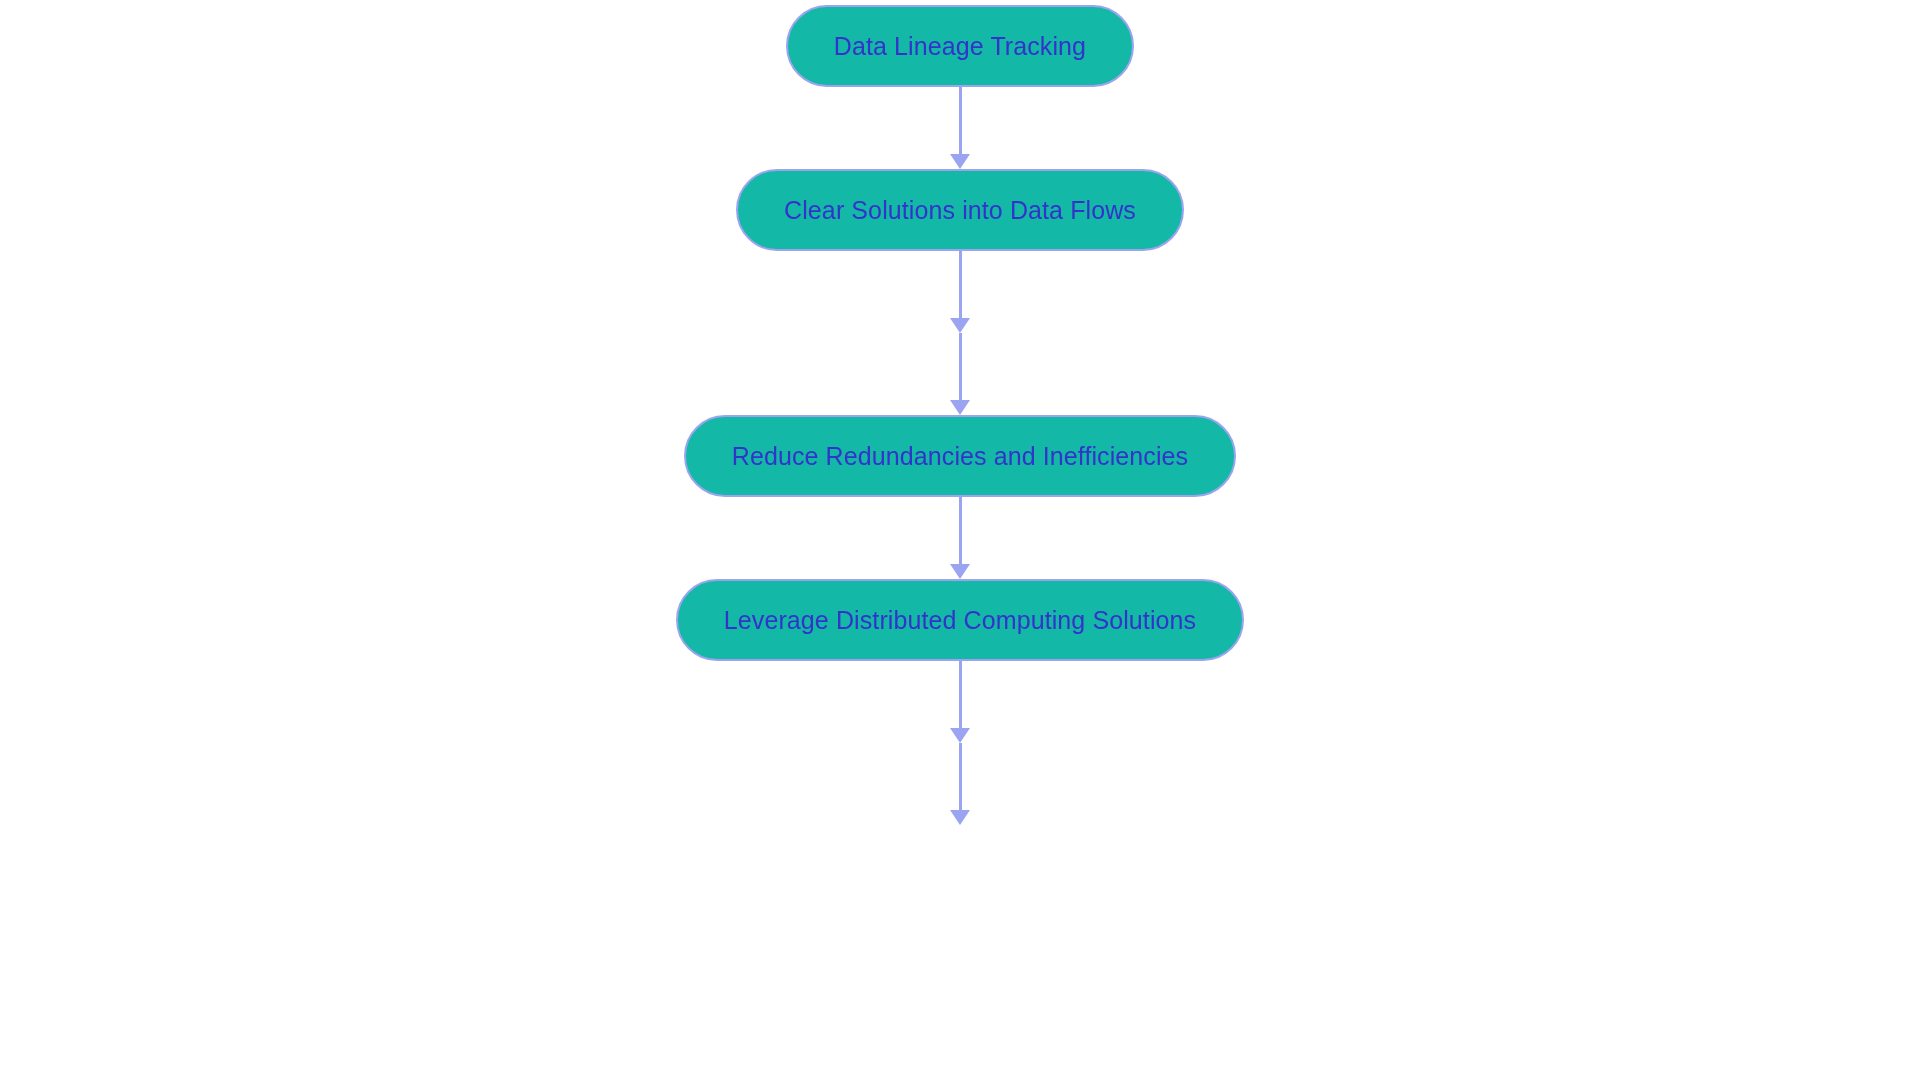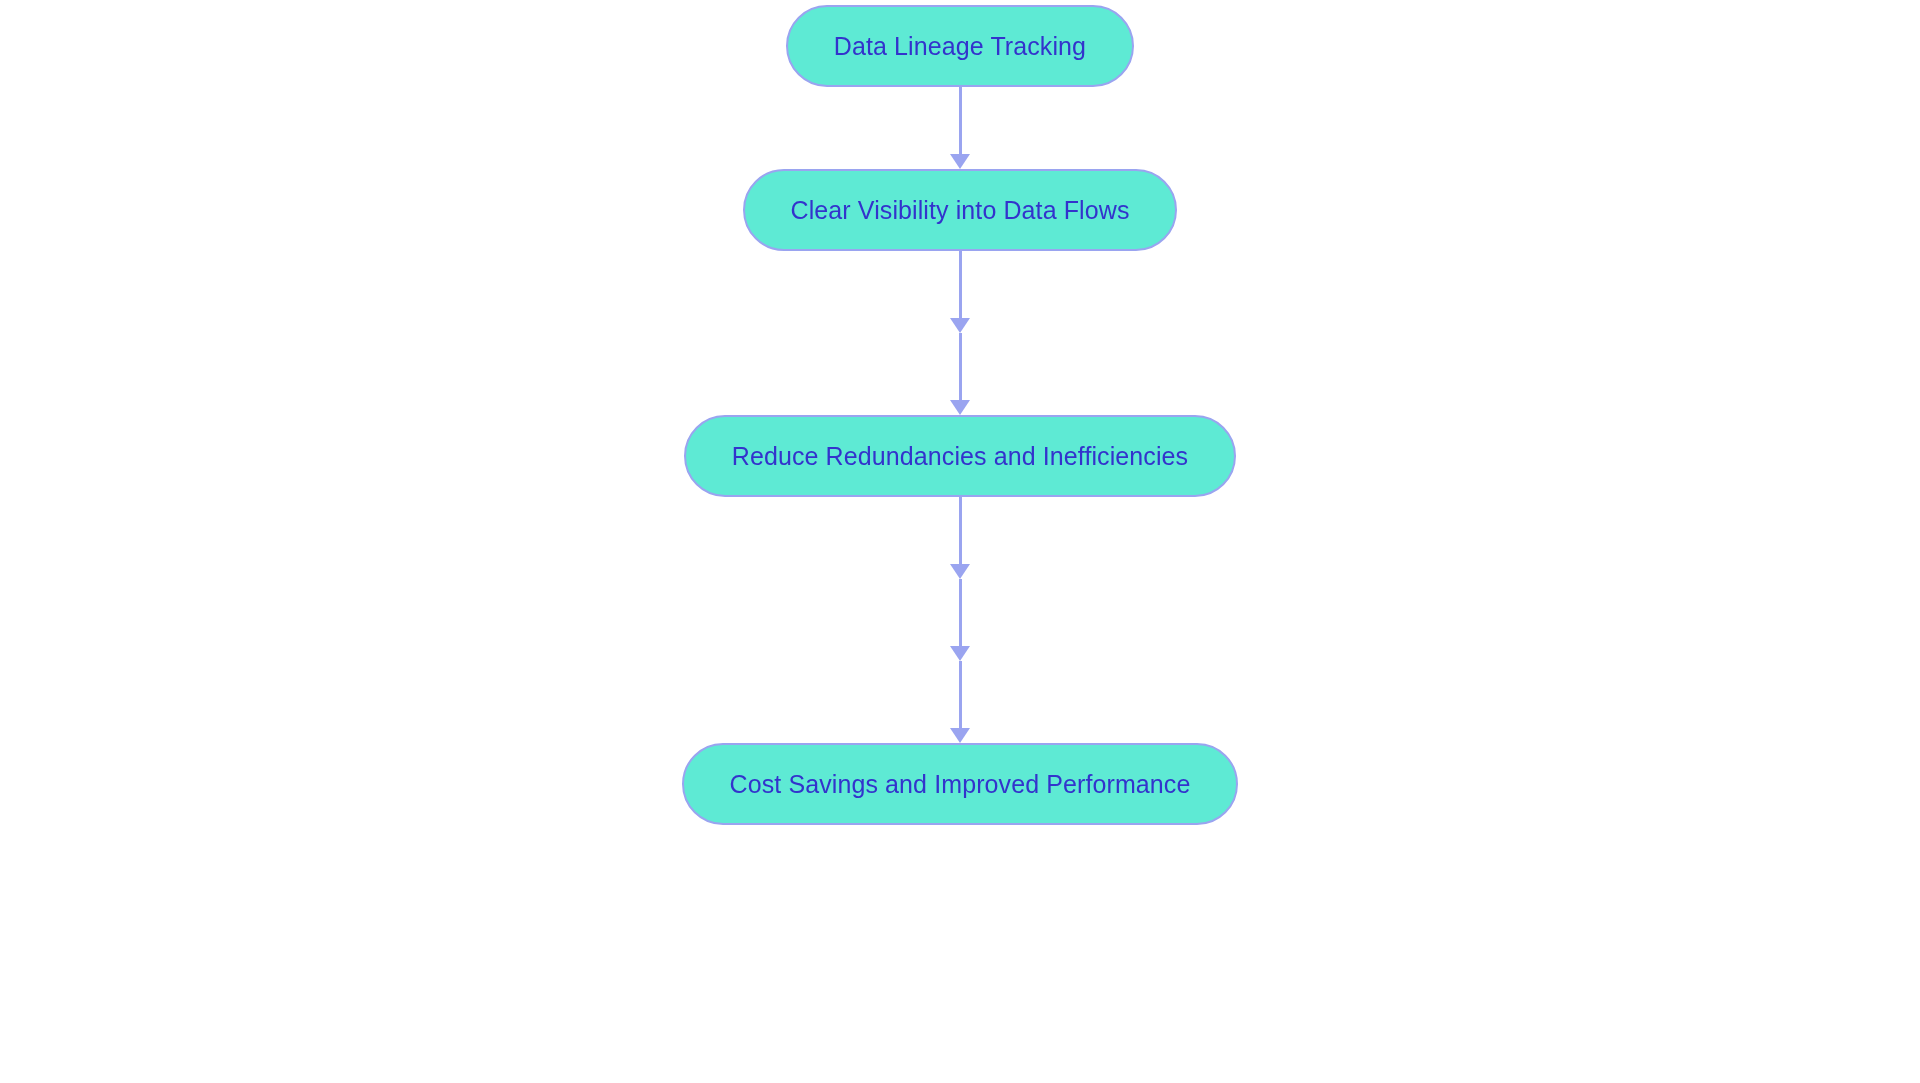--- a/index.html
+++ b/index.html
@@ -31,21 +31,21 @@
     flex-direction: column;
     align-items: center;
     justify-content: flex-start;
     padding-top: 5px;
     box-sizing: border-box;
   }
 
   .node {
     box-sizing: border-box;
     height: 82px;
-    background: #5eead4;
+    background: #14b8a6;
     border: 2px solid #9aa4f0;
     border-radius: 41px;
     display: flex;
     align-items: center;
     justify-content: center;
     padding: 0 46px;
     flex: 0 0 auto;
   }
 
   .node-label {
@@ -97,21 +97,21 @@
     <div class="node">
       <span class="node-label">Data Lineage Tracking</span>
     </div>
 
     <div class="connector">
       <div class="connector-line"></div>
       <div class="connector-arrowhead"></div>
     </div>
 
     <div class="node">
-      <span class="node-label">Clear Visibility into Data Flows</span>
+      <span class="node-label">Clear Solutions into Data Flows</span>
     </div>
 
     <div class="connector">
       <div class="connector-line"></div>
       <div class="connector-arrowhead"></div>
     </div>
 
 
     <div class="connector">
       <div class="connector-line"></div>
@@ -120,30 +120,30 @@
 
     <div class="node">
       <span class="node-label">Reduce Redundancies and Inefficiencies</span>
     </div>
 
     <div class="connector">
       <div class="connector-line"></div>
       <div class="connector-arrowhead"></div>
     </div>
 
+    <div class="node">
+      <span class="node-label">Leverage Distributed Computing Solutions</span>
+    </div>
 
     <div class="connector">
       <div class="connector-line"></div>
       <div class="connector-arrowhead"></div>
     </div>
 
 
     <div class="connector">
       <div class="connector-line"></div>
       <div class="connector-arrowhead"></div>
     </div>
 
-    <div class="node">
-      <span class="node-label">Cost Savings and Improved Performance</span>
-    </div>
 
   </div>
 </div>
 
 </body></html>

